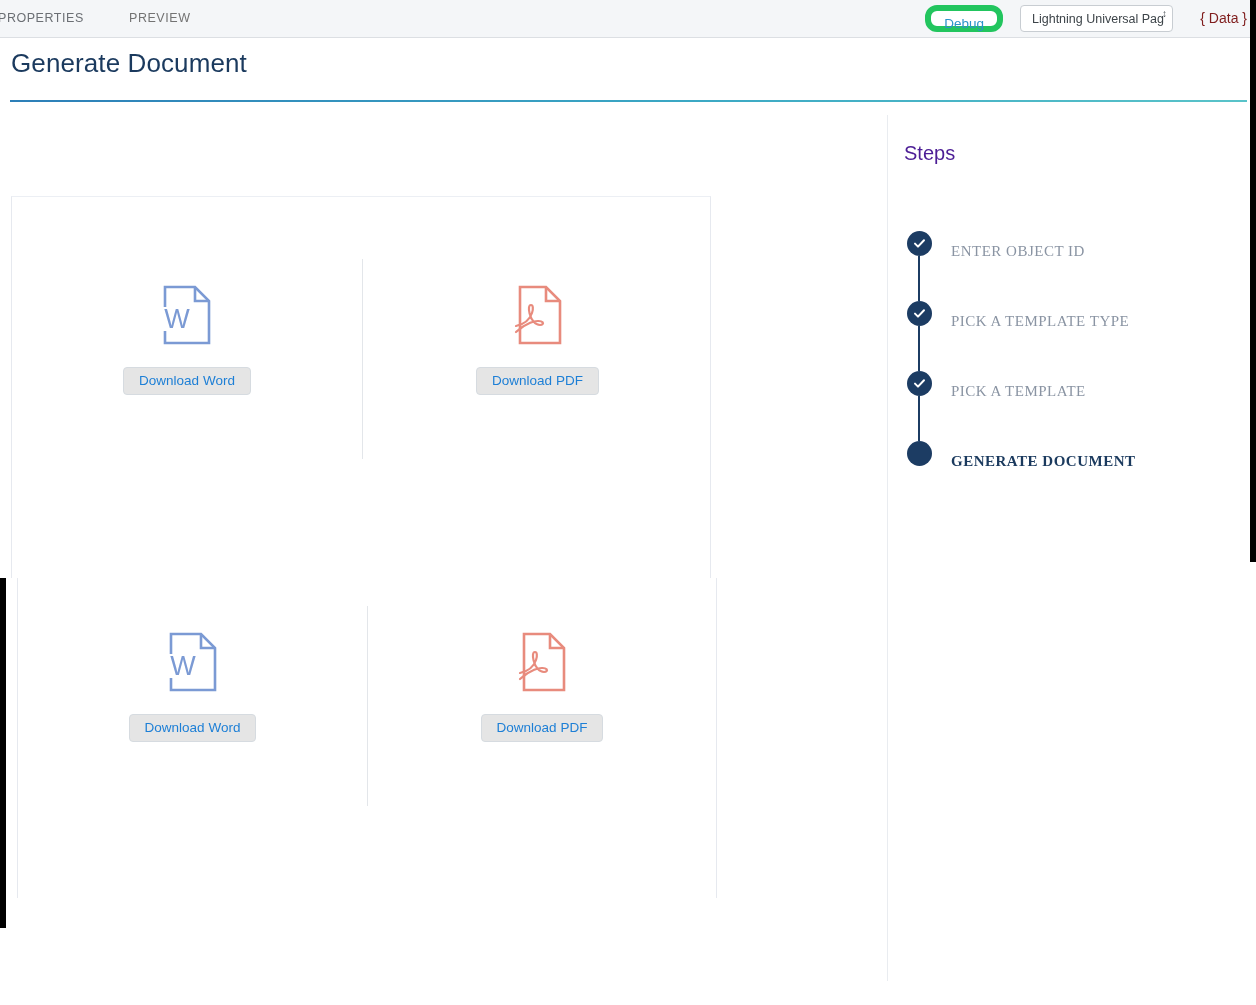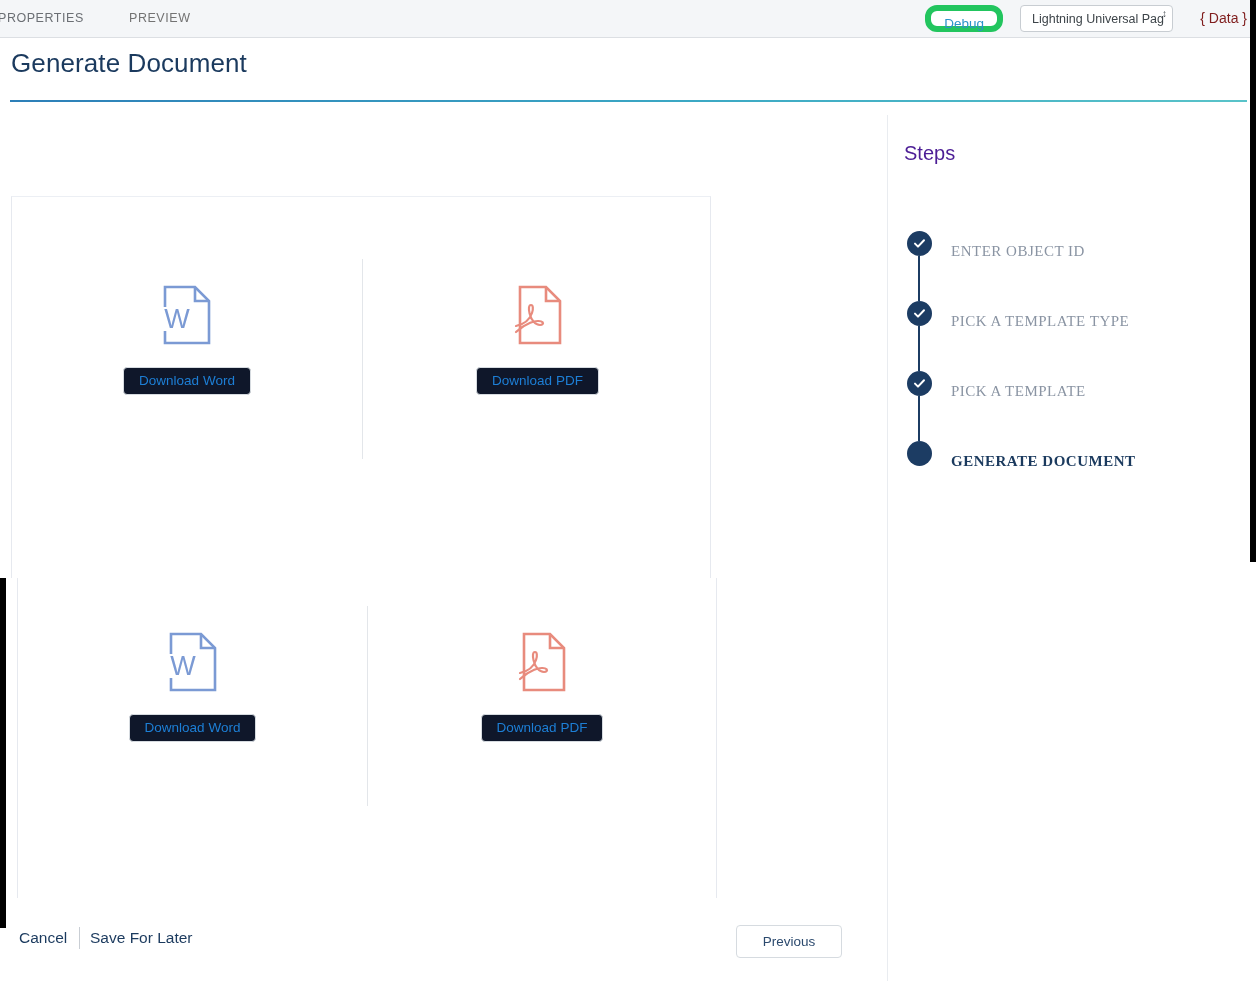--- a/index.html
+++ b/index.html
@@ -72,21 +72,21 @@
   }
   .dl-row.first { top: 62px; }
   .dl-col {
     flex: 1 1 50%; position: relative;
     display: flex; flex-direction: column; align-items: center;
   }
   .dl-col.right { border-left: 1px solid #e3e6ea; }
   .dl-icon { width: 52px; height: 60px; margin-top: 26px; }
   .dl-btn {
     margin-top: 22px; height: 28px; padding: 0 15px;
-    background: #0f172a; border: 1px solid #d6dbe0; border-radius: 4px;
+    background: #e5e5e5; border: 1px solid #d6dbe0; border-radius: 4px;
     color: #1d7fd6; font-size: 13.5px; line-height: 26px; cursor: pointer;
     white-space: nowrap;
   }
 
   
   .overlay-block {
     position: absolute; left: 0; top: 578px; width: 715px; height: 340px;
     background: #fff;
     border-left: 6px solid #000000;
   }
@@ -230,26 +230,20 @@
                        c-5 2-9.6 5-14.2 9.2" fill="none" stroke="#e88b7d" stroke-width="2.2" stroke-linecap="round"></path>
             </svg>
           </span>
           <button class="dl-btn">Download PDF</button>
         </div>
 
       </div>
     </div>
   </div>
 
-  <div class="footer">
-    <div class="link cancel">Cancel</div>
-    <div class="link-sep"></div>
-    <div class="link savelater">Save For Later</div>
-    <button class="prev-btn">Previous</button>
-  </div>
 
   <div class="steps-divider"></div>
   <div class="steps-panel">
     <div class="steps-title">Steps</div>
 
     <div class="steps-list">
 
       <div class="step">
         <span class="step-connector"></span>
         <span class="step-dot">

